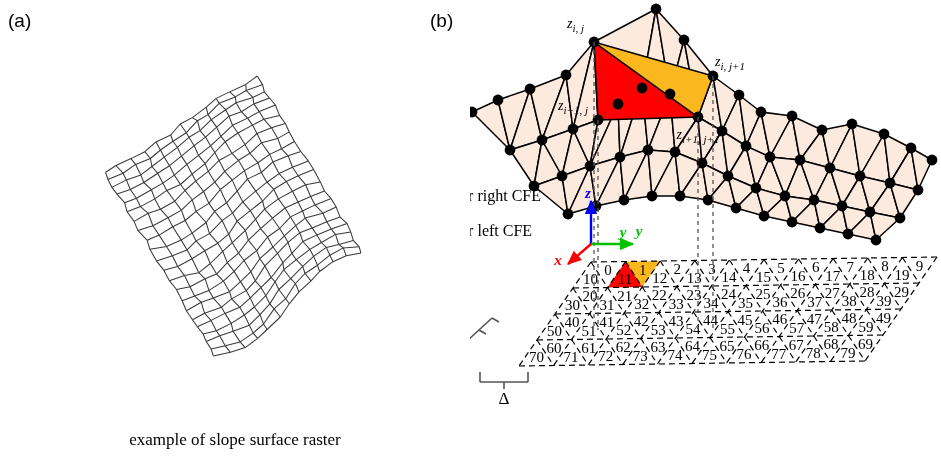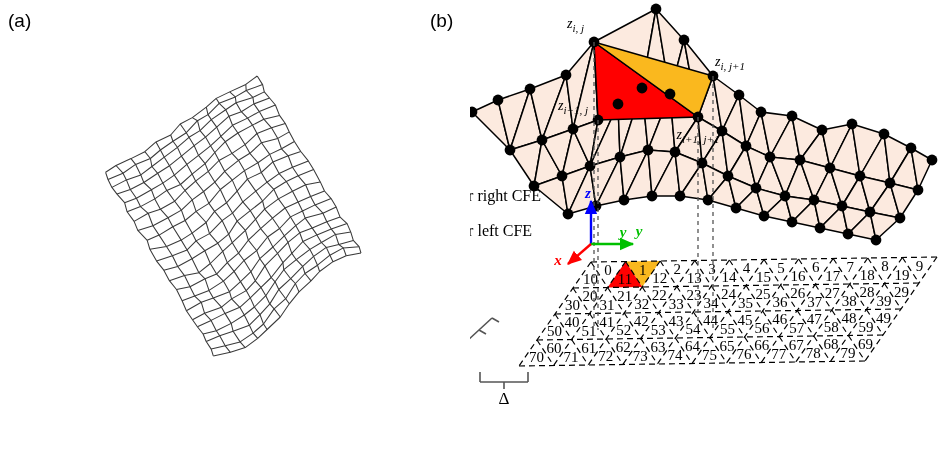--- a/index.html
+++ b/index.html
@@ -58,20 +58,23 @@
         <polyline points="180.2,124.0 186.3,132.7 189.0,137.3 194.2,145.7 198.5,155.4 205.1,163.6 208.3,171.4 214.8,182.1 220.3,189.5 226.5,202.8 232.5,213.1 237.1,221.1 245.4,230.3 248.3,240.2 256.7,250.6 259.8,258.7 264.9,265.9 271.2,277.5 275.1,281.8 278.8,289.5 285.7,298.7 289.3,303.8"></polyline>
         <polyline points="192.3,117.6 197.5,120.7 200.0,130.6 205.5,137.1 210.5,145.8 214.8,152.5 219.0,160.5 224.7,171.3 232.3,180.1 237.1,191.1 242.8,201.9 250.3,210.7 255.6,219.2 260.6,228.6 267.6,237.0 272.9,247.0 277.5,253.3 282.9,262.6 283.8,269.7 290.7,278.7 295.4,283.5 299.0,291.9"></polyline>
         <polyline points="206.3,107.1 208.0,114.6 211.3,119.6 216.7,127.1 220.8,136.3 225.3,141.7 232.0,153.4 238.5,160.3 244.5,170.6 247.4,179.1 255.8,191.1 262.6,201.0 264.6,209.1 272.5,218.2 279.6,228.5 284.3,235.8 288.0,242.3 291.8,253.4 296.3,259.7 302.7,266.3 305.0,273.5 311.0,280.9"></polyline>
         <polyline points="216.2,98.4 219.2,103.3 225.7,109.7 229.0,116.2 232.5,125.3 237.9,133.0 245.0,144.6 249.9,153.3 257.9,162.7 261.3,172.5 267.0,182.2 273.8,189.3 278.4,198.9 285.1,208.0 290.5,216.9 295.7,225.6 299.7,232.8 302.9,241.5 309.9,249.4 313.6,256.4 317.5,265.2 319.6,271.5"></polyline>
         <polyline points="229.7,91.9 235.3,96.9 236.1,102.7 241.3,111.7 247.6,118.1 252.5,125.1 257.0,133.5 261.5,142.7 269.7,154.4 272.9,161.9 279.1,173.6 286.3,181.5 292.5,191.2 298.1,202.1 302.5,211.0 305.2,218.1 312.3,228.1 316.9,234.9 321.4,242.5 326.3,247.4 329.9,255.2 333.0,261.7"></polyline>
         <polyline points="245.8,84.4 246.2,90.5 252.9,97.4 253.9,103.9 259.3,111.6 263.8,119.2 271.5,127.8 277.8,138.4 281.5,148.8 288.2,155.8 292.5,167.3 298.2,175.8 305.6,184.7 310.6,196.5 315.1,204.9 322.9,213.2 326.8,221.7 331.3,229.1 335.5,234.4 338.8,244.5 343.3,247.9 346.2,255.8"></polyline>
         <polyline points="257.2,76.0 262.6,84.6 264.3,91.9 269.5,98.0 275.4,105.0 279.5,115.4 285.3,123.5 289.3,131.9 294.4,141.5 300.8,151.5 308.3,160.9 313.6,169.6 320.3,181.9 324.5,191.0 331.1,198.6 336.2,207.1 340.1,217.1 347.1,223.6 350.8,232.1 353.3,240.4 359.1,246.7 361.0,253.1"></polyline>
       </g>
   </svg>
 
+  <div class="caption" id="caption-a">
+    <span>example of slope surface raster</span>
+  </div>
 </div>
 
 <div class="panel" id="panel-b">
   <div class="panel-letter" id="letter-b">(b)</div>
 
   <svg width="471" height="420" viewBox="0 0 471 420">
 
     <g id="raster-group">
         <polygon points="155.6,261.5 190.2,261.0 172.2,287.0" fill="#FAB81E"></polygon>
         <polygon points="155.6,261.5 172.2,287.0 137.6,287.5" fill="#FF0000"></polygon>

